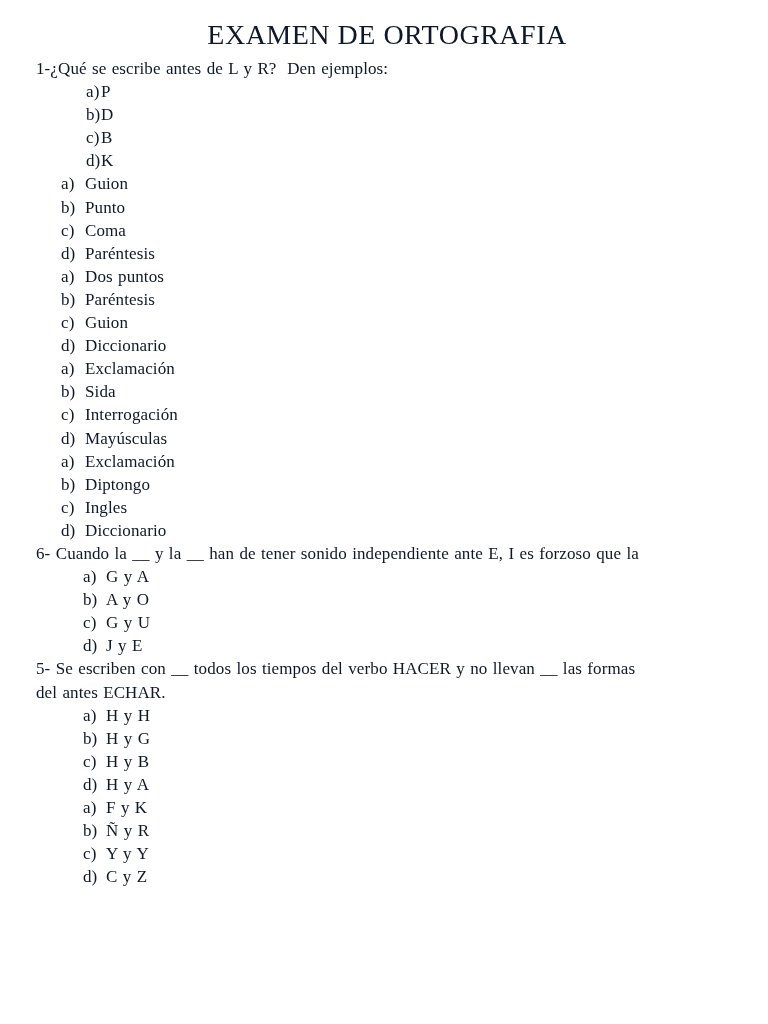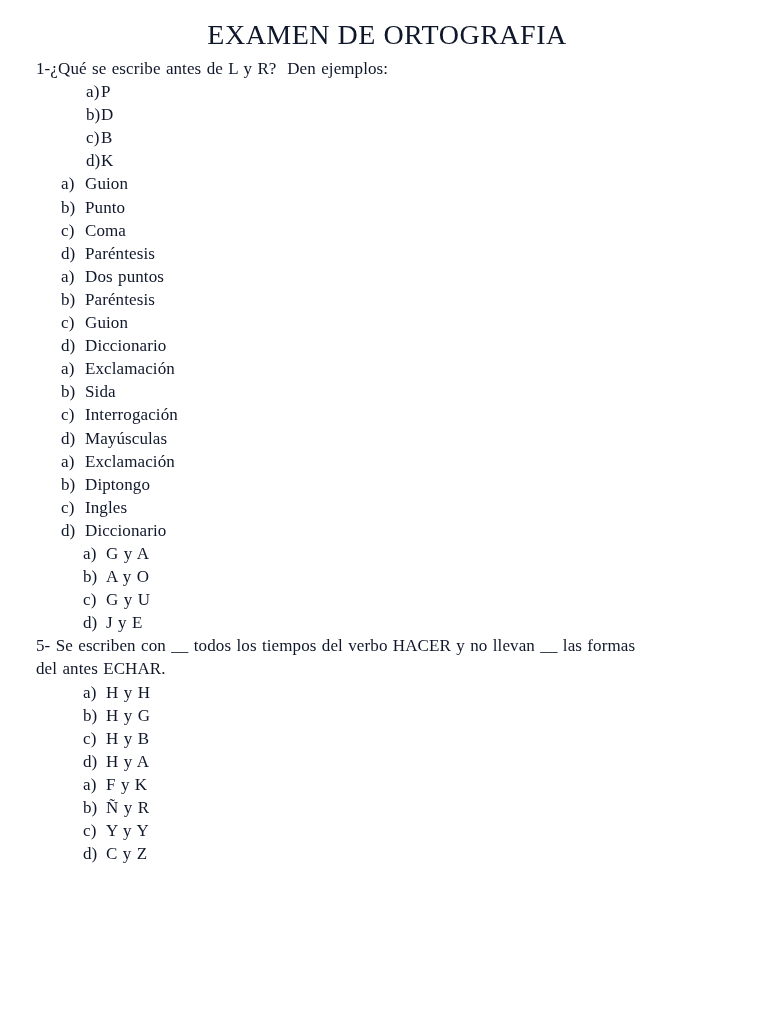--- a/index.html
+++ b/index.html
@@ -169,20 +169,21 @@
 
   <div class="option">
     <span class="opt-letter">d)</span>
     <span class="opt-text">Diccionario</span>
   </div>
 </div>
   </div>
 
   <div class="question deep">
     <div class="q-lines">
+  <div class="q-line">6- Cuando la __ y la __ han de tener sonido independiente ante E, I es forzoso que la</div>
 
 </div>
     <div class="q-options">
   <div class="option">
     <span class="opt-letter">a)</span>
     <span class="opt-text">G y A</span>
   </div>
 
   <div class="option">
     <span class="opt-letter">b)</span>

